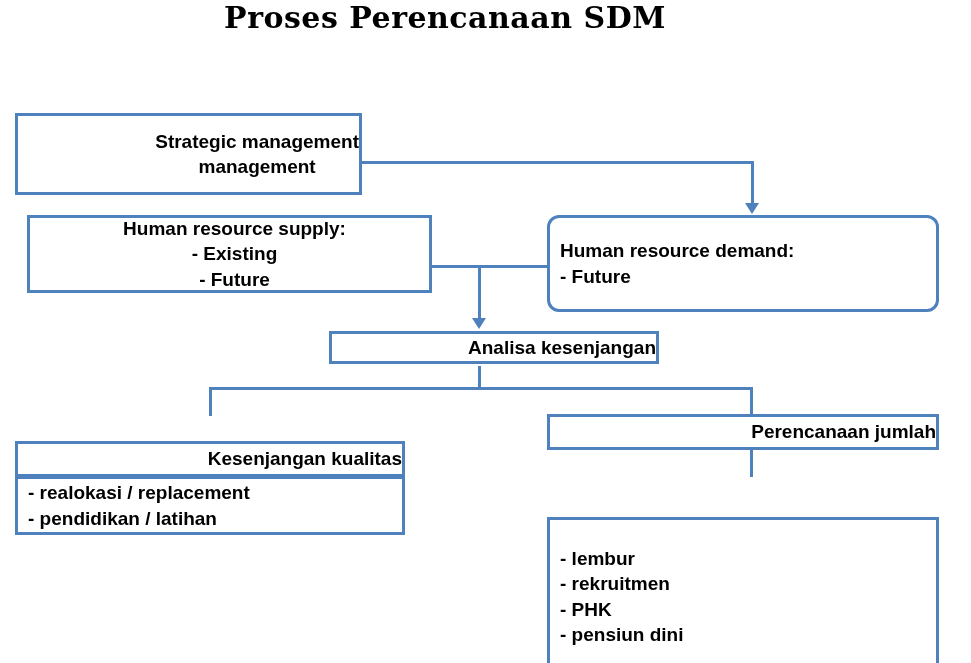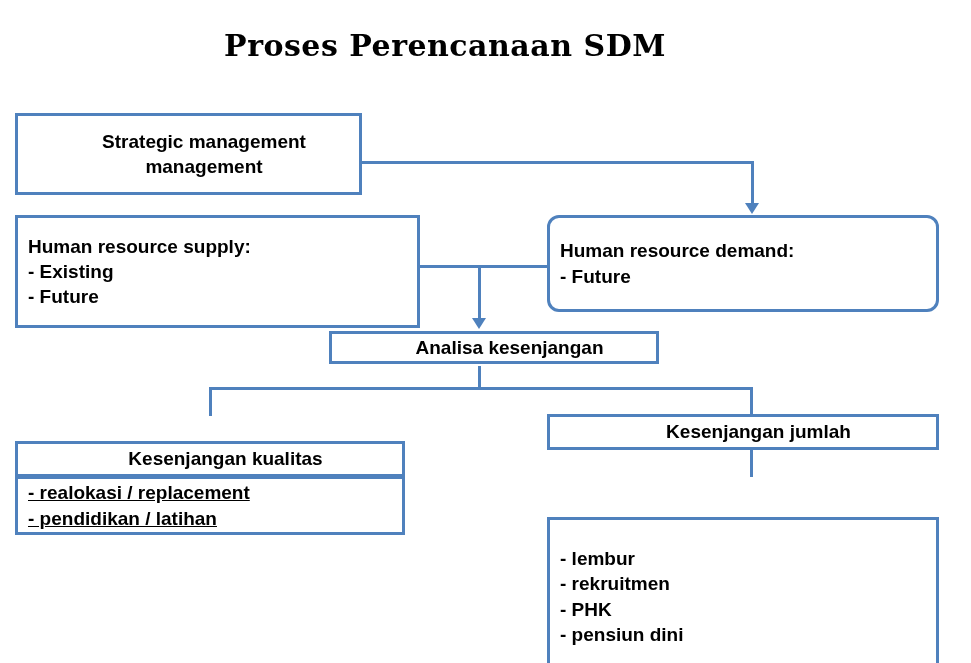--- a/index.html
+++ b/index.html
@@ -16,21 +16,21 @@
     width: 971px;
     height: 663px;
     background: #ffffff;
     overflow: hidden;
   }
 
   
   .title {
     position: absolute;
     left: 0;
-    top: 28px;
+    top: 0;
     width: 890px;
     text-align: center;
     font-family: "DejaVu Serif", "Liberation Serif", serif;
     font-weight: bold;
     font-size: 30px;
     letter-spacing: 0.5px;
     color: #000000;
     white-space: nowrap;
   }
 
@@ -42,21 +42,21 @@
     background: #ffffff;
     color: #000000;
     font-weight: bold;
     font-size: 19px;
     line-height: 1.33;
     z-index: 5;
   }
   .box.center {
     display: flex;
     align-items: center;
-    justify-content: center;
+    justify-content: flex-end;
     text-align: center;
     padding-left: 31px;
   }
   .box.left {
     display: flex;
     flex-direction: column;
     justify-content: center;
     text-align: left;
     padding-left: 10px;
   }
@@ -109,44 +109,44 @@
   <div class="vline" style="left:209px; top:449px; height:28px;"></div>
   <div class="vline" style="left:750px; top:449px; height:28px;"></div>
 
   <div class="box center" style="left:15px; top:113px; width:347px; height:82px;">
     <div>
       <span class="ln">Strategic management</span>
       <span class="ln">management</span>
     </div>
   </div>
 
-  <div class="box left" style="left:15px; top:215px; width:405px; height:113px;">
+  <div class="box left" style="left:27px; top:215px; width:405px; height:78px;text-align:center;">
     <span class="hd">Human resource supply:</span>
     <span class="ln">-  Existing</span>
     <span class="ln">-  Future</span>
   </div>
 
   <div class="box left" style="left:547px; top:215px; width:392px; height:97px;border-radius:12px;">
     <span class="hd">Human resource demand:</span>
     <span class="ln">-  Future</span>
   </div>
 
   <div class="box center" style="left:329px; top:331px; width:330px; height:33px;">
     <span class="ln">Analisa kesenjangan</span>
   </div>
 
   <div class="box center" style="left:15px; top:414px; width:390px; height:36px;margin-top:27px;">
     <span class="ln">Kesenjangan kualitas</span>
   </div>
 
   <div class="box center" style="left:547px; top:414px; width:392px; height:36px;">
-    <span class="ln">Kesenjangan jumlah</span>
+    <span class="ln">Perencanaan jumlah</span>
   </div>
 
-  <div class="box left" style="left:15px; top:476px; width:390px; height:59px;text-decoration:underline;">
+  <div class="box left" style="left:15px; top:476px; width:390px; height:59px;">
     <span class="ln">- realokasi / replacement</span>
     <span class="ln">- pendidikan / latihan</span>
   </div>
 
   <div class="box left" style="left:547px; top:473px; width:392px; height:159px;margin-top:44px;">
     <span class="ln">- lembur</span>
     <span class="ln">- rekruitmen</span>
     <span class="ln">- PHK</span>
     <span class="ln">- pensiun dini</span>
   </div>

